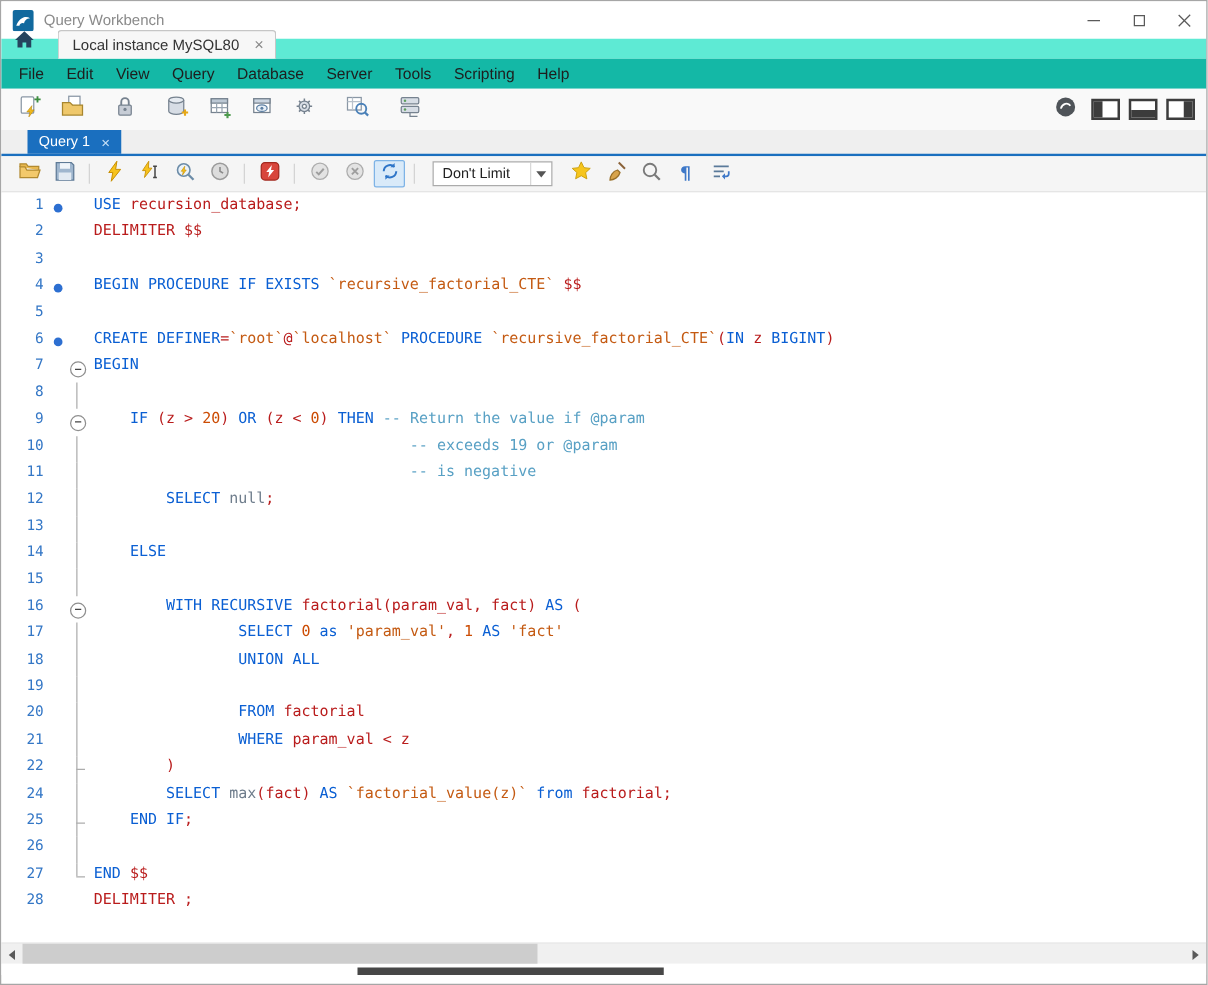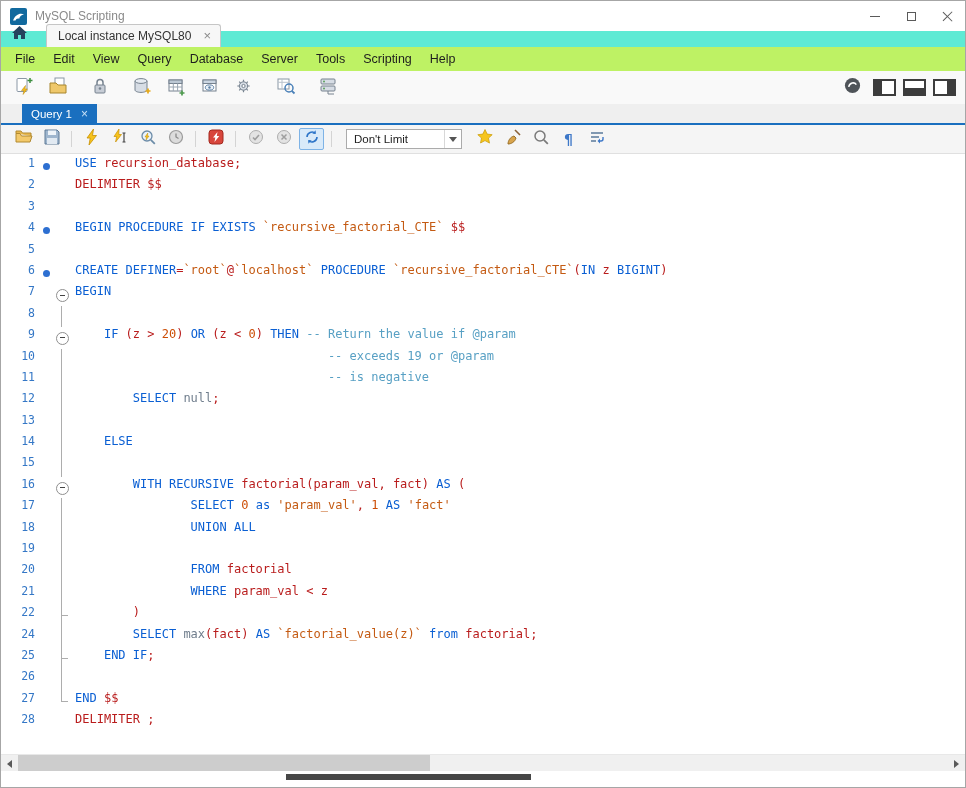--- a/index.html
+++ b/index.html
@@ -26,21 +26,21 @@
 
   
   .conn-tabs{ height:16px; background:#5eead4; display:flex; align-items:flex-end; }
   .home-btn{ width:36px; height:26px; display:flex; align-items:center; justify-content:center; }
   .conn-tab{ height:23px; margin-left:9px; background:#F7F7F7; border:1px solid #C6C6C6;
     border-bottom:none; border-radius:3px 3px 0 0; display:flex; align-items:center;
     padding:0 9px 0 11px; font-size:12px; color:#333; }
   .tab-close{ margin-left:12px; color:#8A8A8A; font-size:13px; line-height:10px; }
 
   
-  .menubar{ height:24px; background:#bef264; display:flex; align-items:center; padding-left:5px;
+  .menubar{ height:24px; background:#14b8a6; display:flex; align-items:center; padding-left:5px;
     font-size:12.5px; color:#1E1E1E; }
   .menu-item{ padding:0 9px; }
 
   
   .main-toolbar{ height:33px; background:#F9F9F9; display:flex; align-items:center; padding:0 9px; }
   .tbi{ width:28px; height:26px; display:flex; align-items:center; justify-content:center; }
   .tb-gap-s{ margin-left:6px; } .tb-gap-m{ margin-left:14px; }
   .tb-right{ margin-left:auto; display:flex; align-items:center; gap:7px; }
   .ptoggle{ width:23px; height:17px; border:2px solid #3C3C3C; background:#FFF; position:relative; }
   .ptoggle.p-left::before{ content:""; position:absolute; left:0; top:0; bottom:0; width:7px; background:#3C3C3C; }
@@ -53,21 +53,21 @@
   .query-tab{ height:19px; margin-left:21px; background:var(--c-accent); color:#FFF;
     display:flex; align-items:center; padding:0 9px; font-size:11.5px; }
   .qtab-close{ margin-left:9px; color:#C8E1F7; font-size:12px; line-height:10px; }
 
   
   .sql-toolbar{ height:29px; background:#F5F5F5; border-bottom:1px solid #E0E0E0;
     display:flex; align-items:center; padding-left:10px; gap:3px; }
   .sti{ width:25px; height:22px; display:flex; align-items:center; justify-content:center; }
   .sep{ width:1px; height:16px; background:#D4D4D4; margin:0 4px; }
   .pressed{ background:#D9EAF9; border:1px solid #7EB3E6; border-radius:2px; }
-  .limit-select{ height:20px; width:116px; background:#FFF; border:1px solid #ABABAB;
+  .limit-select{ height:20px; width:96px; background:#FFF; border:1px solid #ABABAB;
     display:flex; align-items:center; font-size:11.5px; color:#222; padding-left:7px;
     margin:0 7px; position:relative; }
   .dd-caret{ position:absolute; right:0; top:0; bottom:0; width:17px; border-left:1px solid #D8D8D8;
     display:flex; align-items:center; justify-content:center; }
   .dd-caret::after{ content:""; border-left:4px solid transparent; border-right:4px solid transparent;
     border-top:5px solid #555; }
   .pilcrow-glyph{ color:#3E78C8; font-size:14px; font-weight:bold; font-family:"DejaVu Sans",sans-serif; }
 
   
   .editor{ height:600px; background:#FFF; overflow:hidden; padding-top:2px; position:relative; }
@@ -112,21 +112,21 @@
 
 <div id="window">
 
   <div class="titlebar">
     <span class="app-icon">
       <svg width="17" height="17" viewBox="0 0 17 17">
           <rect width="17" height="17" rx="2" fill="#11699E"></rect>
           <path d="M3 12.5c2.5-6.5 7.5-8 11-6-3 .3-4.3 2-4.8 4.2-1.6-.6-3.2.1-3.7 1.8z" fill="#FFF"></path>
         </svg>
     </span>
-    <span class="win-title">MySQL Scripting</span>
+    <span class="win-title">Query Workbench</span>
     <div class="win-controls">
       <div class="wbtn">
           <span class="glyph-min"></span>
         </div>
       <div class="wbtn">
           <span class="glyph-max"></span>
         </div>
       <div class="wbtn">
           <span class="glyph-close"></span>
         </div>

